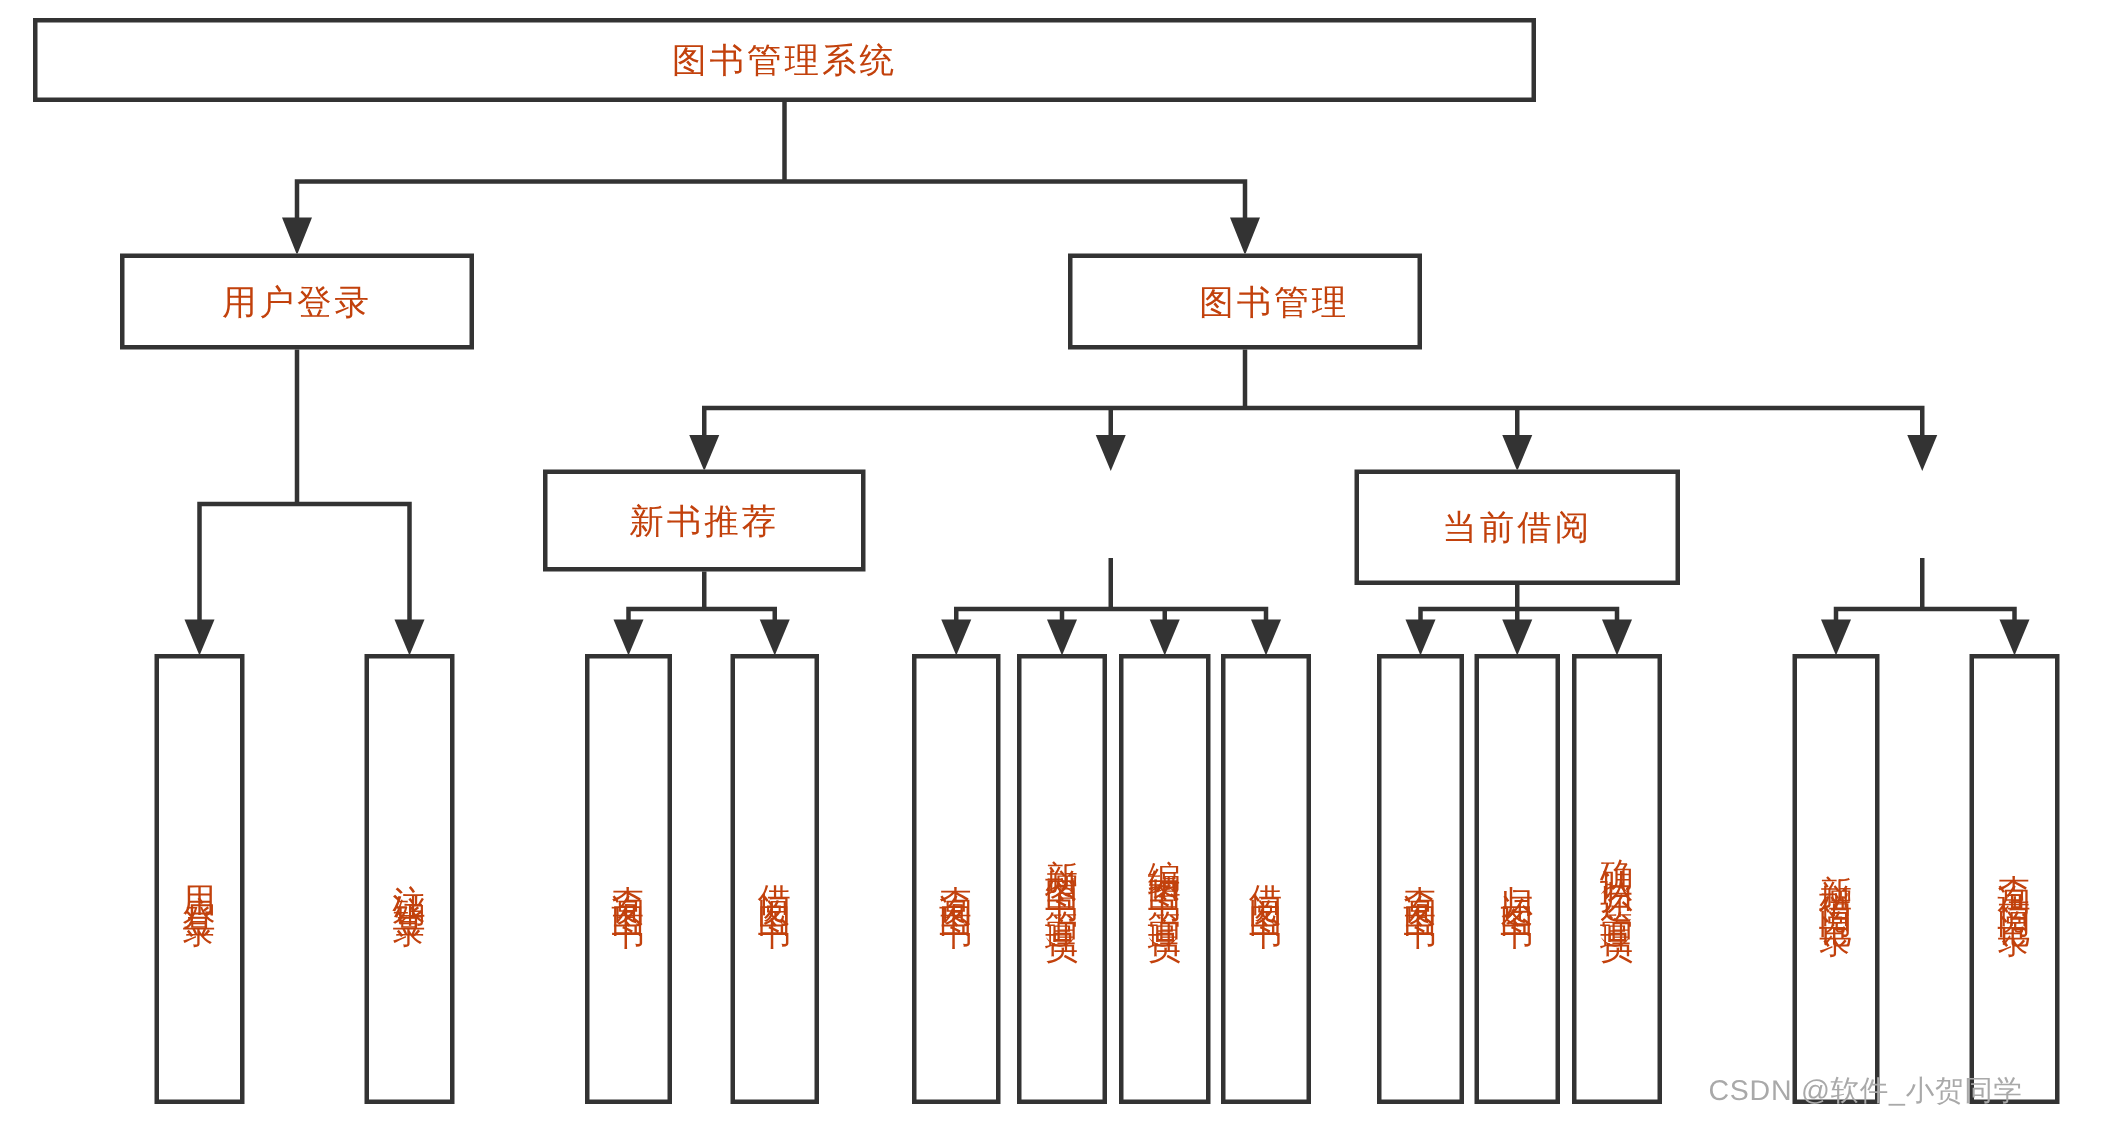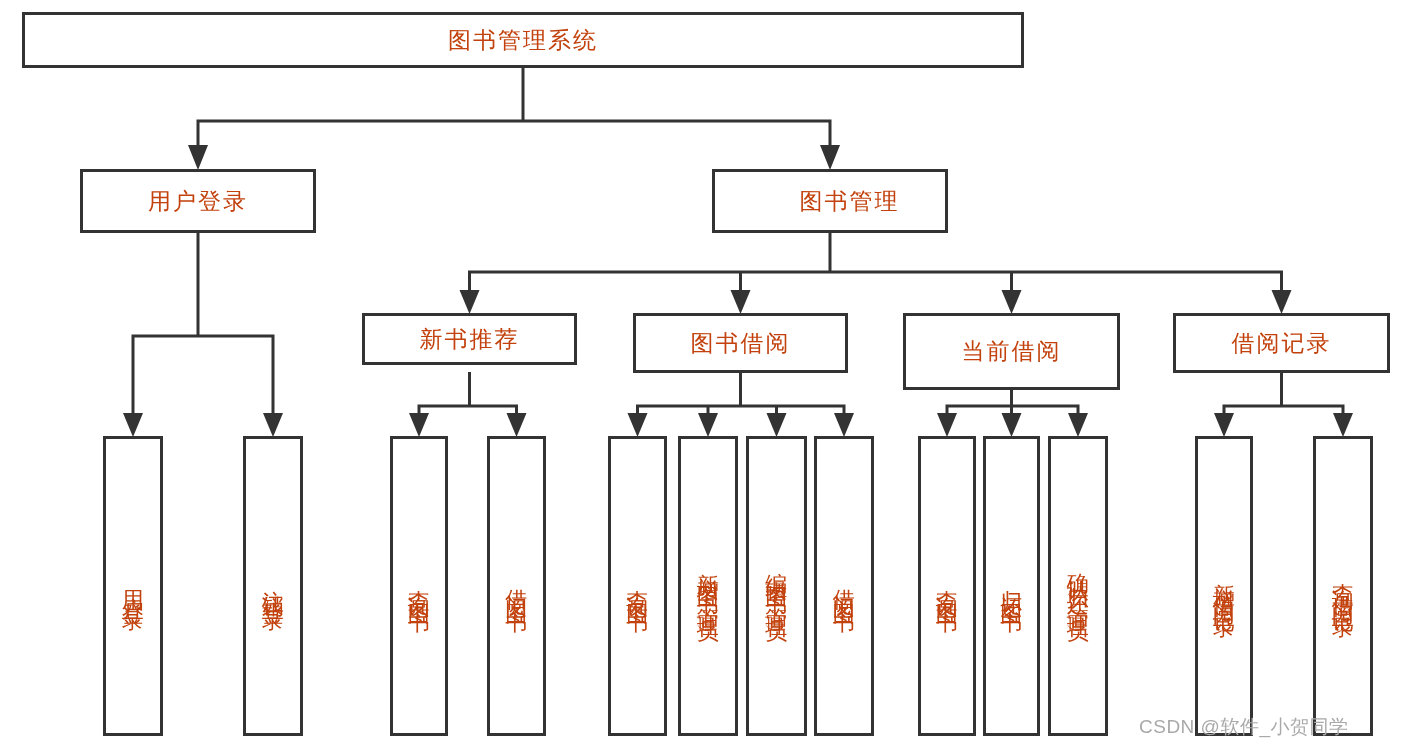--- a/index.html
+++ b/index.html
@@ -115,31 +115,25 @@
     <span>图书管理系统</span>
   </div>
 
   <div class="box box-h" style="left:80px; top:169px; width:236px; height:64px;">
     <span>用户登录</span>
   </div>
   <div class="box box-h" style="left:712px; top:169px; width:236px; height:64px;padding-left:39px;">
     <span>图书管理</span>
   </div>
 
-  <div class="box box-h" style="left:362px; top:313px; width:215px; height:52px;">
+  <div class="box box-h" style="left:362px; top:313px; width:215px; height:68px;">
     <span>新书推荐</span>
-  </div>
-  <div class="box box-h" style="left:633px; top:313px; width:215px; height:60px;">
-    <span>图书借阅</span>
   </div>
   <div class="box box-h" style="left:903px; top:313px; width:217px; height:77px;">
     <span>当前借阅</span>
-  </div>
-  <div class="box box-h" style="left:1173px; top:313px; width:217px; height:60px;">
-    <span>借阅记录</span>
   </div>
 
   <div class="box box-v" style="left:103px; top:436px; width:60px; height:300px;">
     <span class="vtext">用户登录</span>
   </div>
   <div class="box box-v" style="left:243px; top:436px; width:60px; height:300px;">
     <span class="vtext">注销登录</span>
   </div>
 
   <div class="box box-v" style="left:390px; top:436px; width:58px; height:300px;">

